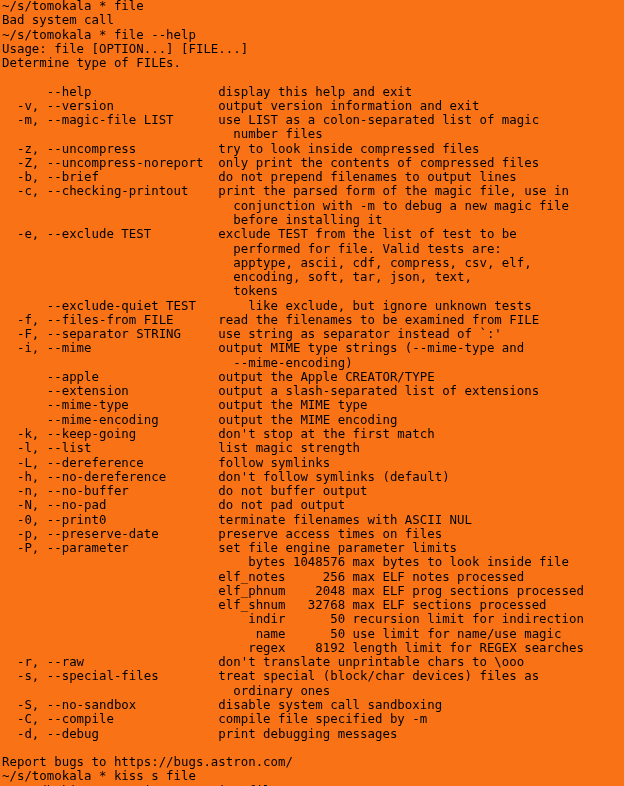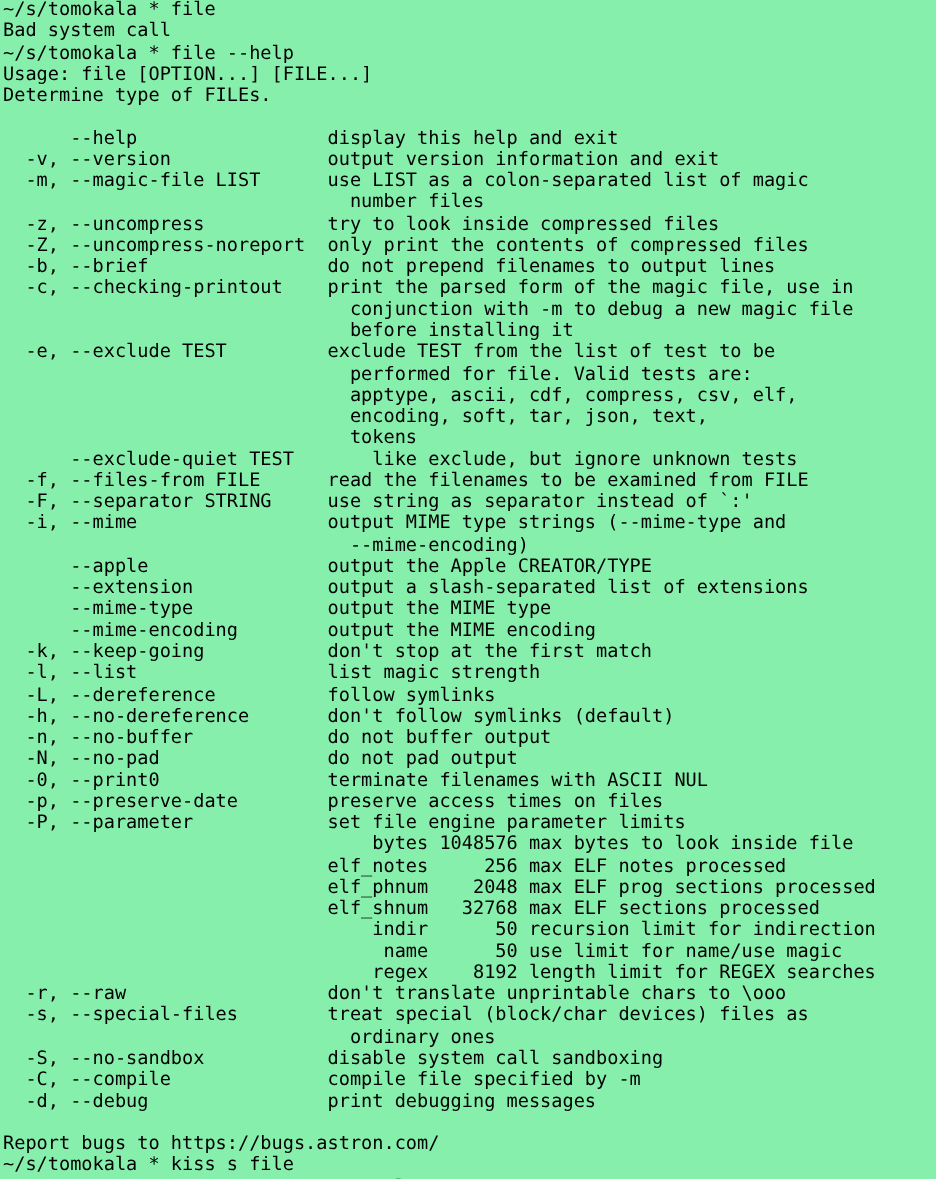--- a/index.html
+++ b/index.html
@@ -4,21 +4,21 @@
 <style>
   html, body {
     margin: 0;
     padding: 0;
     background: #ffffff;
   }
   #terminal {
     position: relative;
     width: 624px;
     height: 786px;
-    background: #86efac;
+    background: #f97316;
     color: #000000;
     font-family: "DejaVu Sans Mono", "Liberation Mono", monospace;
     font-size: 12.4px;
     line-height: 14.28px;
     letter-spacing: 0px;
     overflow: hidden;
     padding: 0;
     box-sizing: border-box;
   }
   #screen {

